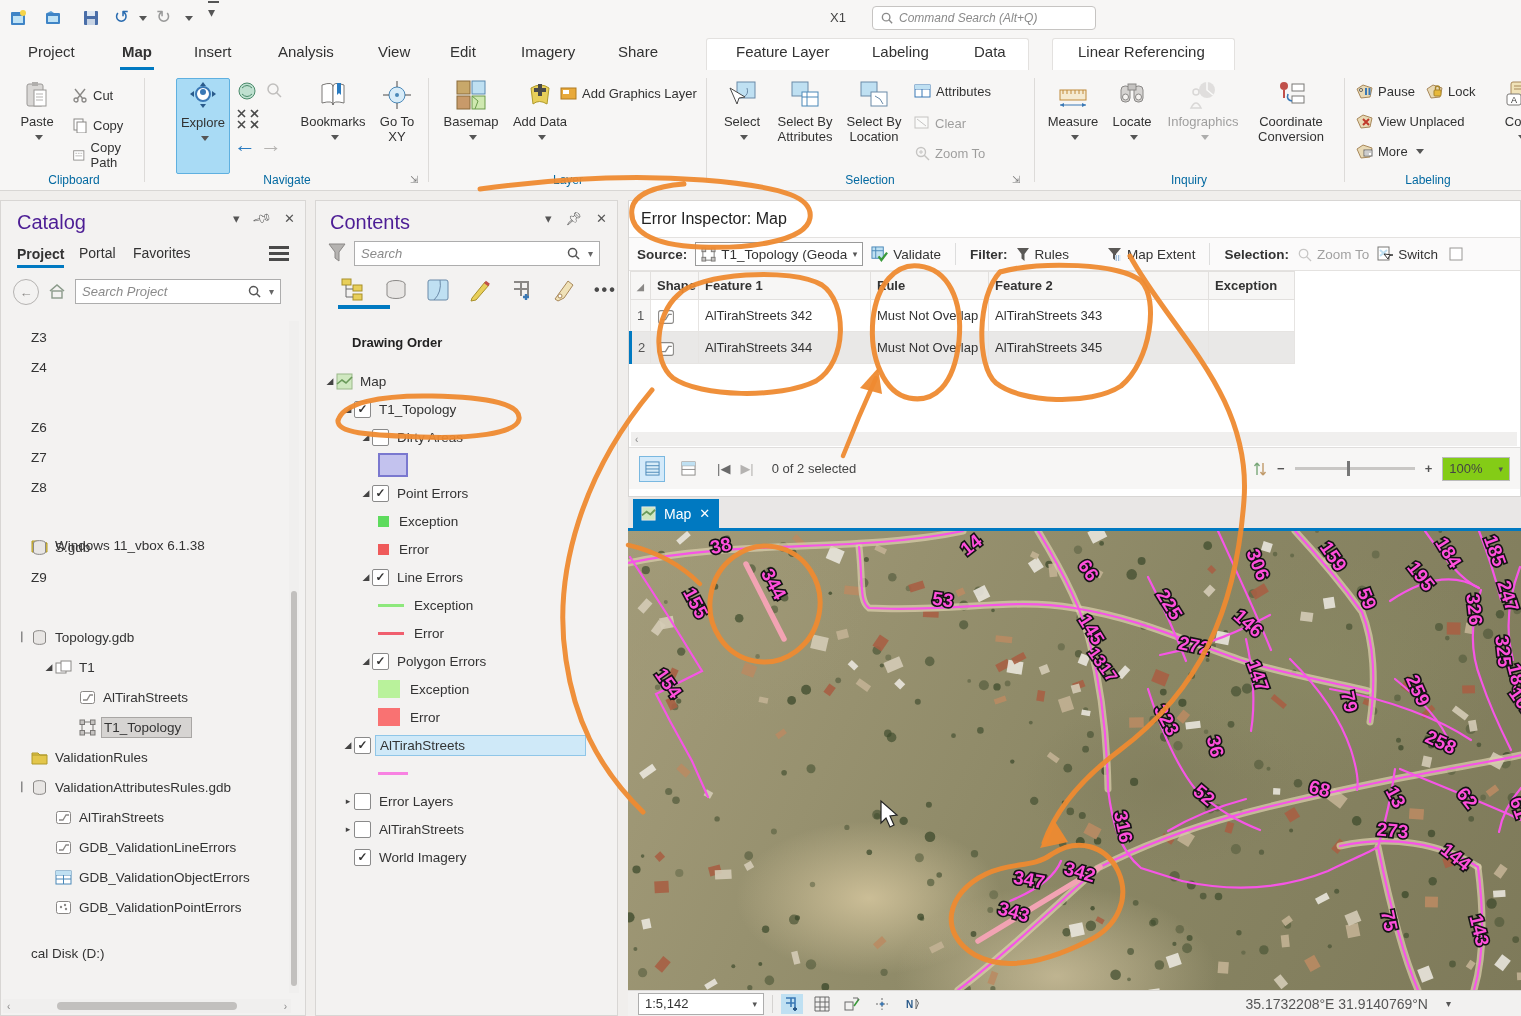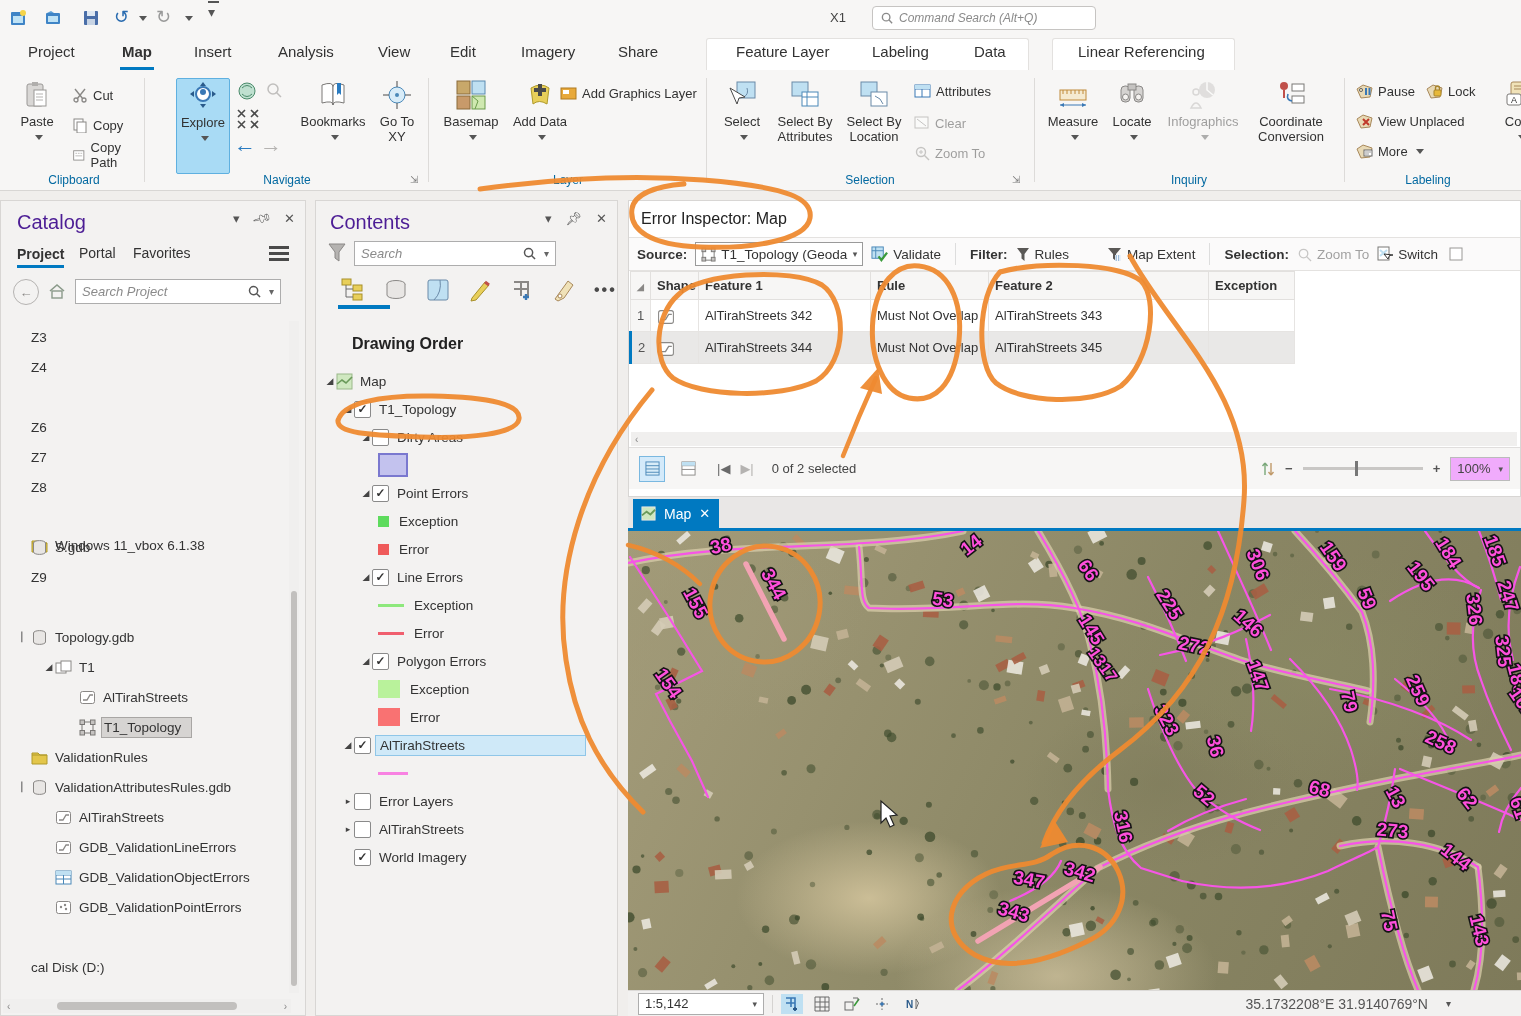--- a/index.html
+++ b/index.html
@@ -58,21 +58,21 @@
   table.errors{border-collapse:collapse;font-size:13px;color:#333;table-layout:fixed;}
   table.errors th{font-weight:bold;text-align:left;border:1px solid #e2e0de;background:#f7f6f5;padding:0 6px;height:27px;overflow:hidden;white-space:nowrap;}
   table.errors td{border:1px solid #e6e4e2;padding:0 6px;height:31px;overflow:hidden;white-space:nowrap;}
   tr.shaded td{background:#e9e8e7;}
   .rownum{text-align:center;color:#555;background:#f7f6f5;}
   .ibottom{position:absolute;left:0;bottom:7px;width:100%;height:42px;background:#f7f6f5;border-top:1px solid #e0dedd;display:flex;align-items:center;font-size:13px;color:#444;box-sizing:border-box;padding:0 10px;gap:10px;}
   .vbtn{width:24px;height:24px;border:1px solid transparent;display:flex;align-items:center;justify-content:center;}
   .vbtn.on{background:#d4eafa;border-color:#7ab8e0;}
   .slider{width:120px;height:3px;background:#c9c7c5;position:relative;}
   .slider .handle{position:absolute;left:44%;top:-6px;width:3px;height:15px;background:#777;}
-  .zoombox{background:#f0abfc;border:1px solid #bbb;height:22px;display:flex;align-items:center;padding:0 6px;gap:8px;}
+  .zoombox{background:#84cc16;border:1px solid #bbb;height:22px;display:flex;align-items:center;padding:0 6px;gap:16px;}
   
   #mapview{left:628px;top:497px;width:893px;height:519px;background:#e9e7e6;}
   #maptabbar{position:absolute;left:0;top:0;width:100%;height:31px;background:#e9e7e6;border-bottom:3px solid #0079c1;box-sizing:content-box;}
   #maptab{position:absolute;left:5px;top:2px;width:86px;height:29px;background:#0079c1;color:#fff;display:flex;align-items:center;gap:8px;font-size:14px;padding:0 8px;box-sizing:border-box;}
   #mapcanvas{position:absolute;left:0;top:34px;width:893px;height:459px;overflow:hidden;
     background:
       radial-gradient(190px 110px at 27% 80%, rgba(213,198,158,.85), transparent 70%),
       radial-gradient(230px 130px at 48% 97%, rgba(214,200,164,.7), transparent 70%),
       radial-gradient(300px 170px at 76% 30%, rgba(138,138,100,.6), transparent 70%),
       radial-gradient(240px 150px at 8% 20%, rgba(158,152,118,.7), transparent 70%),
@@ -572,21 +572,21 @@
         <span style="width:42px;flex:none"></span>
         <span class="exp"></span>
         <span class="cicon"><svg viewBox="0 0 17 17">
             <rect x="1.5" y="2.5" width="14" height="12" rx="2" fill="#fff" stroke="#8a8886"></rect>
             <circle cx="6" cy="8" r="1.2" fill="#8a8886"></circle>
             <circle cx="10" cy="6" r="1.2" fill="#8a8886"></circle>
             <circle cx="11" cy="10" r="1.2" fill="#8a8886"></circle>
           </svg></span>
         <span style="">GDB_ValidationPointErrors</span>
       </div>
-      <div class="treerow" style="top: 634px;">
+      <div class="treerow" style="top: 620px;">
         <span style="width:18px;flex:none"></span>
         <span class="exp"></span>
         <span style="">cal Disk (D:)</span>
       </div>
       <div class="treerow" style="top: 700px; margin-top: 20px;">
         <span style="width:18px;flex:none"></span>
         <span class="exp"></span>
         <span style="">ors</span>
       </div>
     </div>
@@ -603,21 +603,21 @@
 <div class="abs panel" id="contents" style="left:315px;top:200px;width:303px;height:816px">
   <div class="abs ptitle" style="left:14px;top:10px">Contents</div>
   <div class="picons">
     <span>▾</span>
     <span>📌︎</span>
     <span>✕</span>
   </div>
   <svg class="abs" style="left:12px;top:42px" width="18" height="20" viewBox="0 0 18 20">
       <path d="M1 1 h16 l-6 8 v9 l-4-3 v-6z" fill="#b5b3b1" stroke="#8a8886"></path>
     </svg>
-  <div class="abs searchbox" style="left:38px;top:40px;width:202px;height:25px">
+  <div class="abs searchbox" style="left:38px;top:40px;width:246px;height:25px">
     <span class="grow">Search</span>
     <svg width="13" height="13" viewBox="0 0 14 14">
         <circle cx="6" cy="6" r="4.4" fill="none" stroke="#555" stroke-width="1.6"></circle>
         <line x1="9.4" y1="9.4" x2="13" y2="13" stroke="#555" stroke-width="1.6"></line>
       </svg>
     <span style="margin-left:8px;color:#666;font-style:normal;font-size:10px">▾</span>
   </div>
   <div class="abs" style="left:24px;top:76px;display:flex;gap:18px;align-items:center">
     <svg width="26" height="26" viewBox="0 0 26 26">
         <rect x="2" y="2" width="9" height="6" fill="#e8cf5a" stroke="#a8902a"></rect>
@@ -642,21 +642,21 @@
         <path d="M11 4 v14 M4 11 h14" stroke="#8a8886" stroke-width="2"></path>
         <path d="M16 16 v6 M13 19 h6" stroke="#3a78b5" stroke-width="2.4"></path>
       </svg>
     <svg width="24" height="24" viewBox="0 0 24 24">
         <path d="M3 21 L16 3 l5 4 -9 13 -6 3z" fill="#f0e2b8" stroke="#a8885a"></path>
         <circle cx="8" cy="18" r="2" fill="#fff" stroke="#a8885a"></circle>
       </svg>
     <span style="font-size:16px;font-weight:bold;color:#4a4a4a;letter-spacing:2px">•••</span>
   </div>
   <div class="abs" style="left:22px;top:104px;width:52px;height:4px;background:#0079c1"></div>
-  <div class="abs" style="left:36px;top:134px;font-size:16px;font-weight:bold;color:#222">Drawing Order</div>
+  <div class="abs" style="left:36px;top:134px;font-size:13px;font-weight:bold;color:#222">Drawing Order</div>
   <div class="abs" id="contents-tree" style="left:0;top:162px;width:300px;height:650px;overflow:hidden">
       <div class="treerow" style="top: 4px;">
         <span style="width:8px;flex:none"></span>
         <span class="exp">◢</span>
         <span class="cicon"><svg viewBox="0 0 17 17">
             <rect x="1" y="1" width="15" height="15" fill="#cfe8c0" stroke="#9ab88a"></rect>
             <path d="M1 11 l5-4 4 3 6-6" fill="none" stroke="#6a9a5a" stroke-width="1.6"></path>
           </svg></span>
         <span>Map</span>
       </div>

